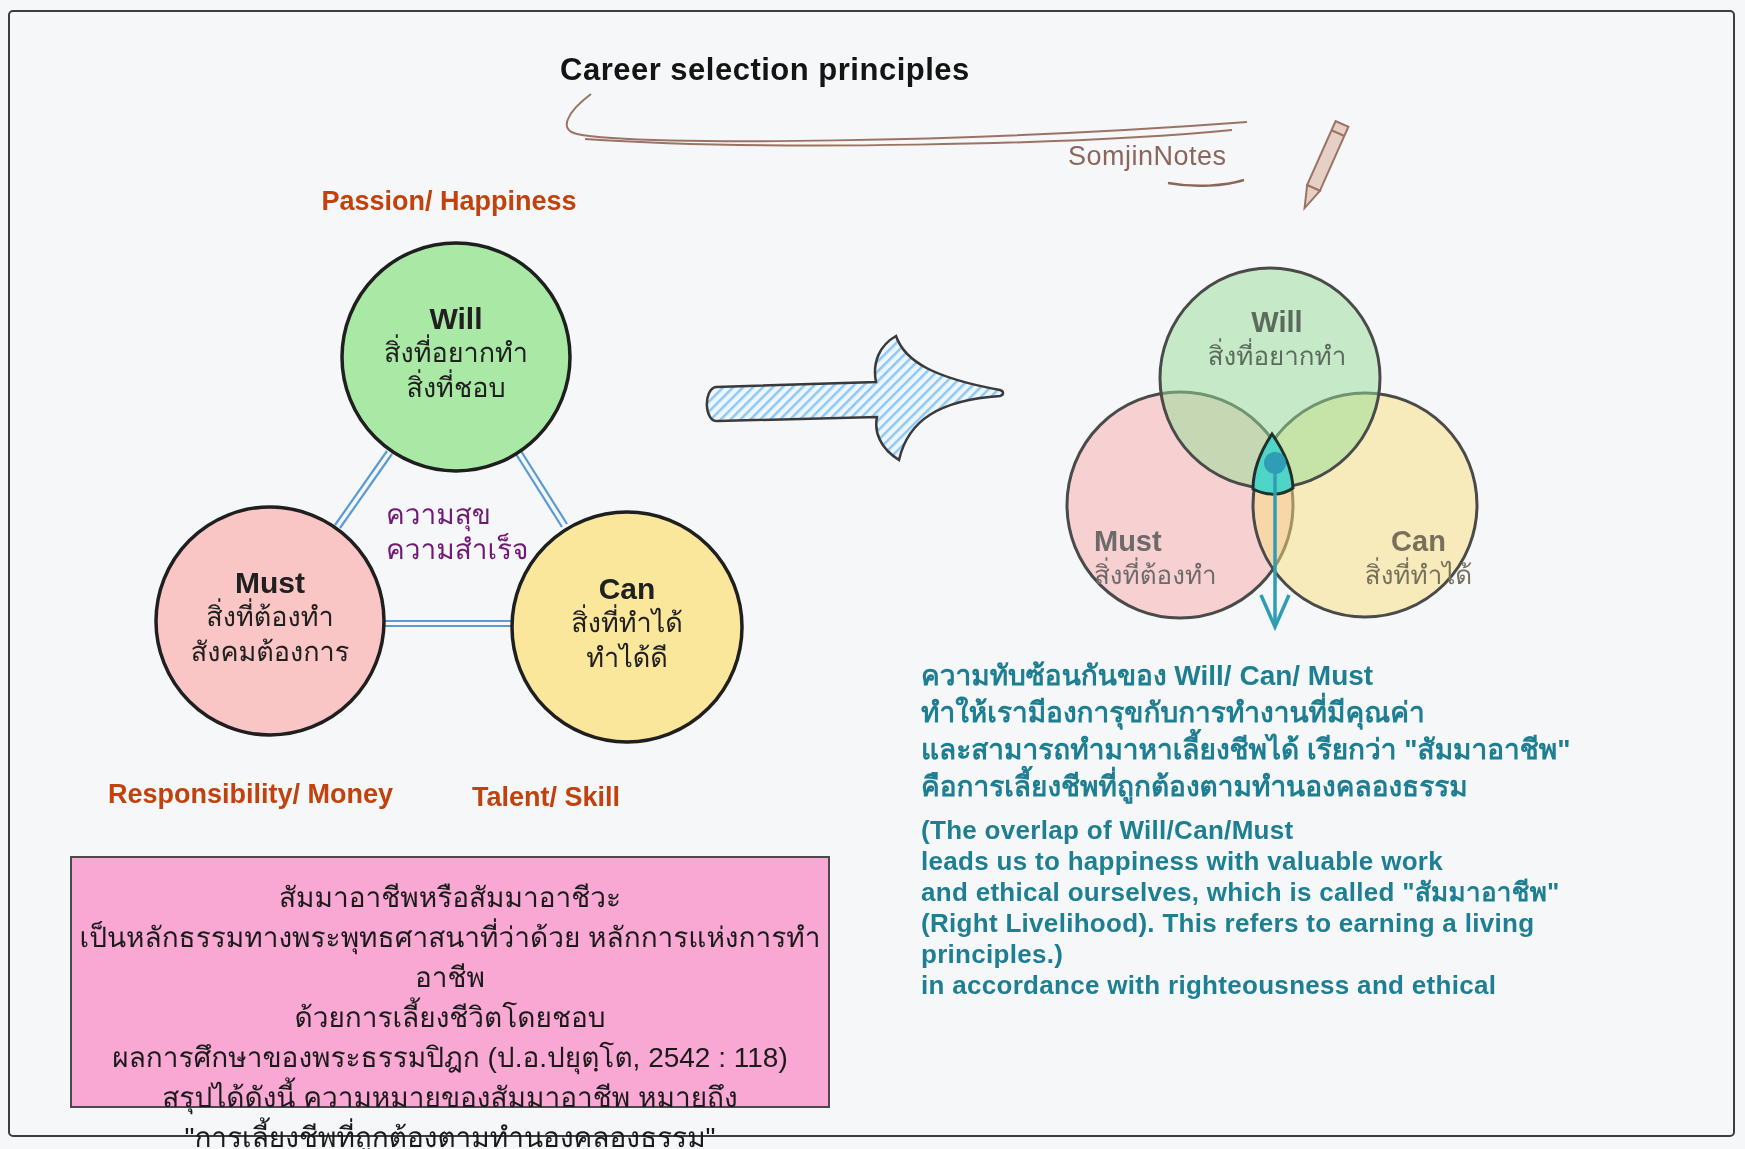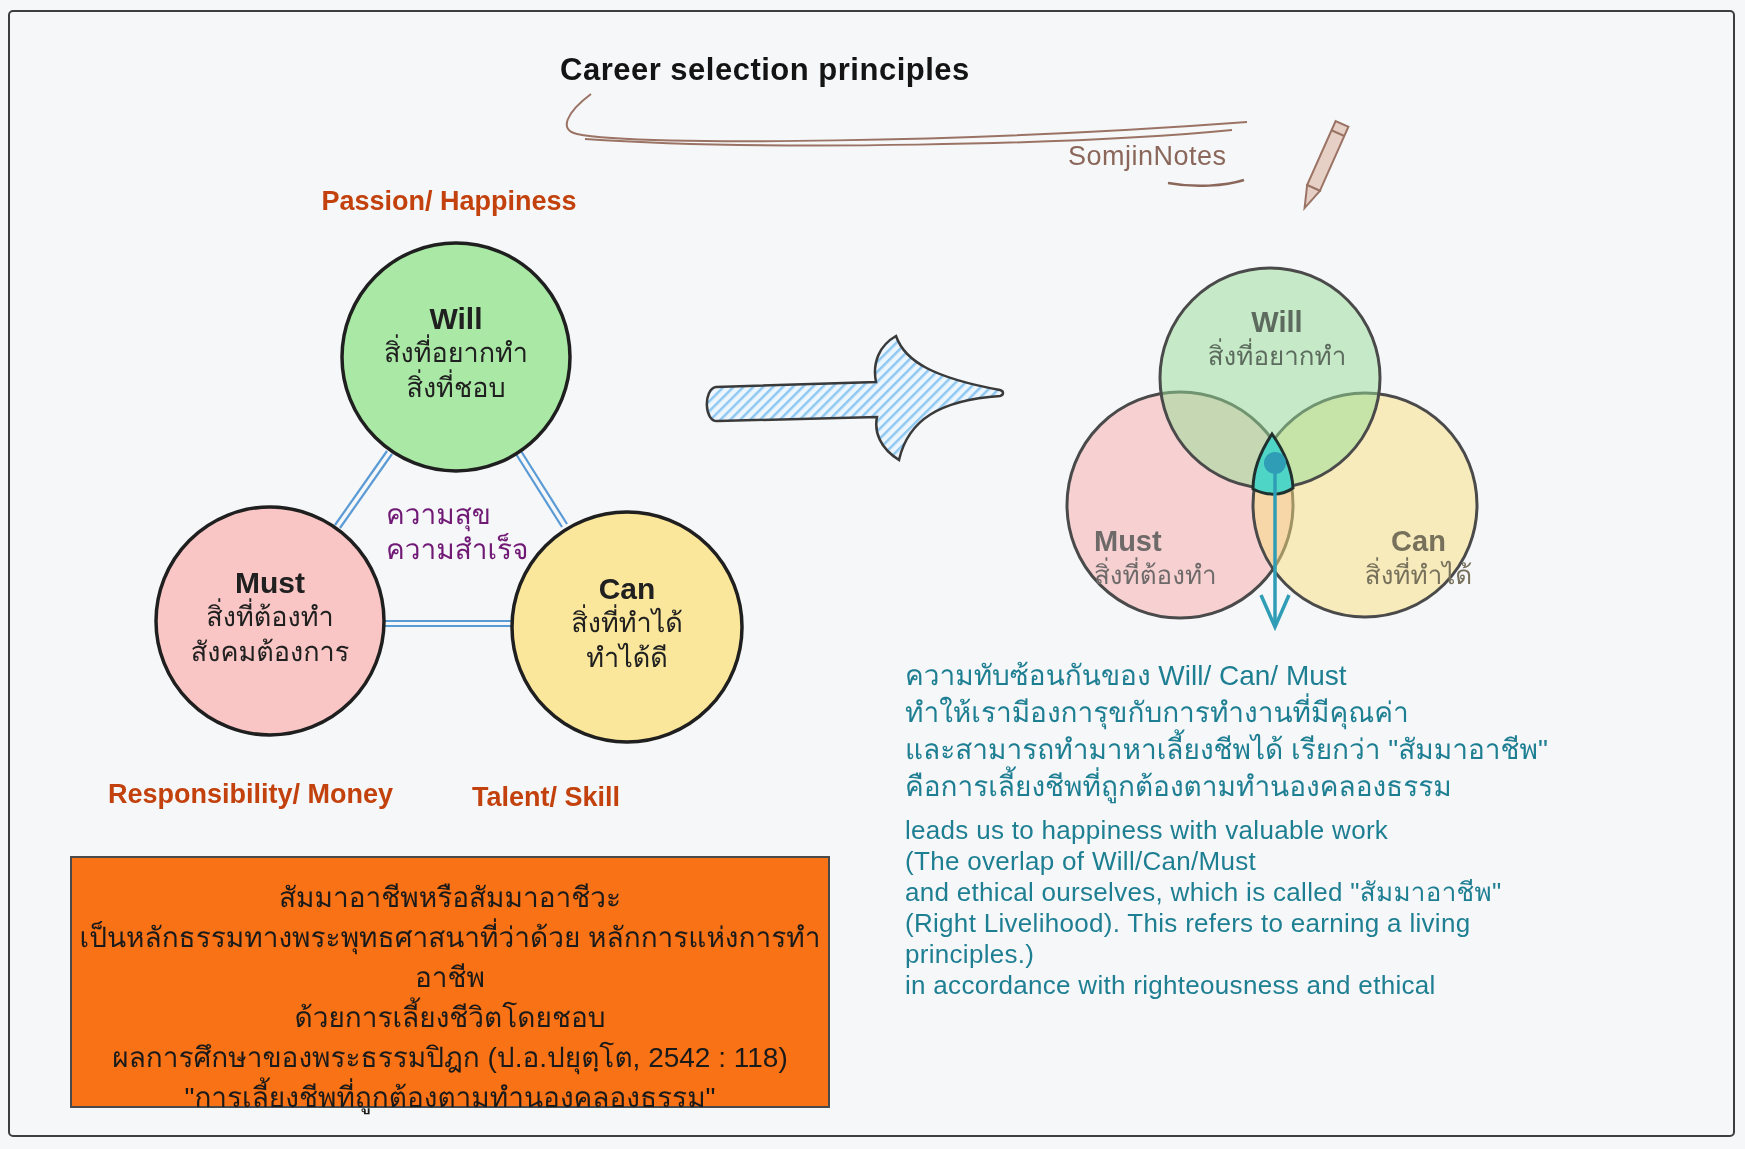--- a/index.html
+++ b/index.html
@@ -30,26 +30,26 @@
   .circle-text .c-title{font-size:30px;font-weight:600;}
   #will-text{left:336px;top:301px;width:240px;}
   #must-text{left:150px;top:565px;width:240px;}
   #can-text{left:507px;top:571px;width:240px;}
   #benefit-text{left:386px;top:497px;font-size:28px;line-height:35px;color:#701a75;font-weight:500;font-family:Liberation Serif, serif;}
   .venn-text{text-align:center;line-height:34px;font-size:26px;}
   .venn-text .v-title{font-size:29px;font-weight:600;}
   #venn-will-text{left:1152px;top:305px;width:250px;color:#5c6b5e;}
   #venn-must-text{left:1094px;top:524px;width:180px;text-align:left;color:#6f6a6a;}
   #venn-can-text{left:1356px;top:524px;width:125px;color:#77715c;}
-  .teal-block{color:#1e7f93;font-weight:400;}
+  .teal-block{color:#1e7f93;font-weight:700;margin-left:16px;}
   #overlap-th{left:905px;top:657px;font-size:28px;line-height:37px;}
   #overlap-en{left:905px;top:815px;font-size:26px;line-height:31px;letter-spacing:0.3px;}
   #def-box{
     left:70px;top:856px;width:760px;height:252px;
-    background:#f97316;border:2.5px solid #4a4a4a;
+    background:#f9a8d4;border:2.5px solid #4a4a4a;
     text-align:center;font-size:28px;line-height:40px;color:#1a1a1a;
     padding-top:20px;box-sizing:border-box;z-index:2;position:absolute;
   }
 </style>
 </head>
 <body>
 
 <div id="canvas">
 
   <svg id="art" width="1745" height="1149" viewBox="0 0 1745 1149">
@@ -155,29 +155,30 @@
     <div>สิ่งที่ทำได้</div>
   </div>
 
   <div id="overlap-th" class="txt teal-block">
     <div>ความทับซ้อนกันของ Will/ Can/ Must</div>
     <div>ทำให้เรามีองการุขกับการทำงานที่มีคุณค่า</div>
     <div>และสามารถทำมาหาเลี้ยงชีพได้ เรียกว่า "สัมมาอาชีพ"</div>
     <div>คือการเลี้ยงชีพที่ถูกต้องตามทำนองคลองธรรม</div>
   </div>
   <div id="overlap-en" class="txt teal-block">
+    <div>(The overlap of Will/Can/Must</div>
     <div>leads us to happiness with valuable work</div>
-    <div>(The overlap of Will/Can/Must</div>
     <div>and ethical ourselves, which is called "สัมมาอาชีพ"</div>
     <div>(Right Livelihood). This refers to earning a living</div>
     <div>principles.)</div>
     <div>in accordance with righteousness and ethical</div>
   </div>
 
   <div id="def-box">
     <div>สัมมาอาชีพหรือสัมมาอาชีวะ</div>
     <div>เป็นหลักธรรมทางพระพุทธศาสนาที่ว่าด้วย หลักการแห่งการทำอาชีพ</div>
     <div>ด้วยการเลี้ยงชีวิตโดยชอบ</div>
     <div>ผลการศึกษาของพระธรรมปิฎก (ป.อ.ปยุตฺโต, 2542 : 118)</div>
+    <div>สรุปได้ดังนี้ ความหมายของสัมมาอาชีพ หมายถึง</div>
     <div>"การเลี้ยงชีพที่ถูกต้องตามทำนองคลองธรรม"</div>
   </div>
 
 </div>
 
 </body></html>

